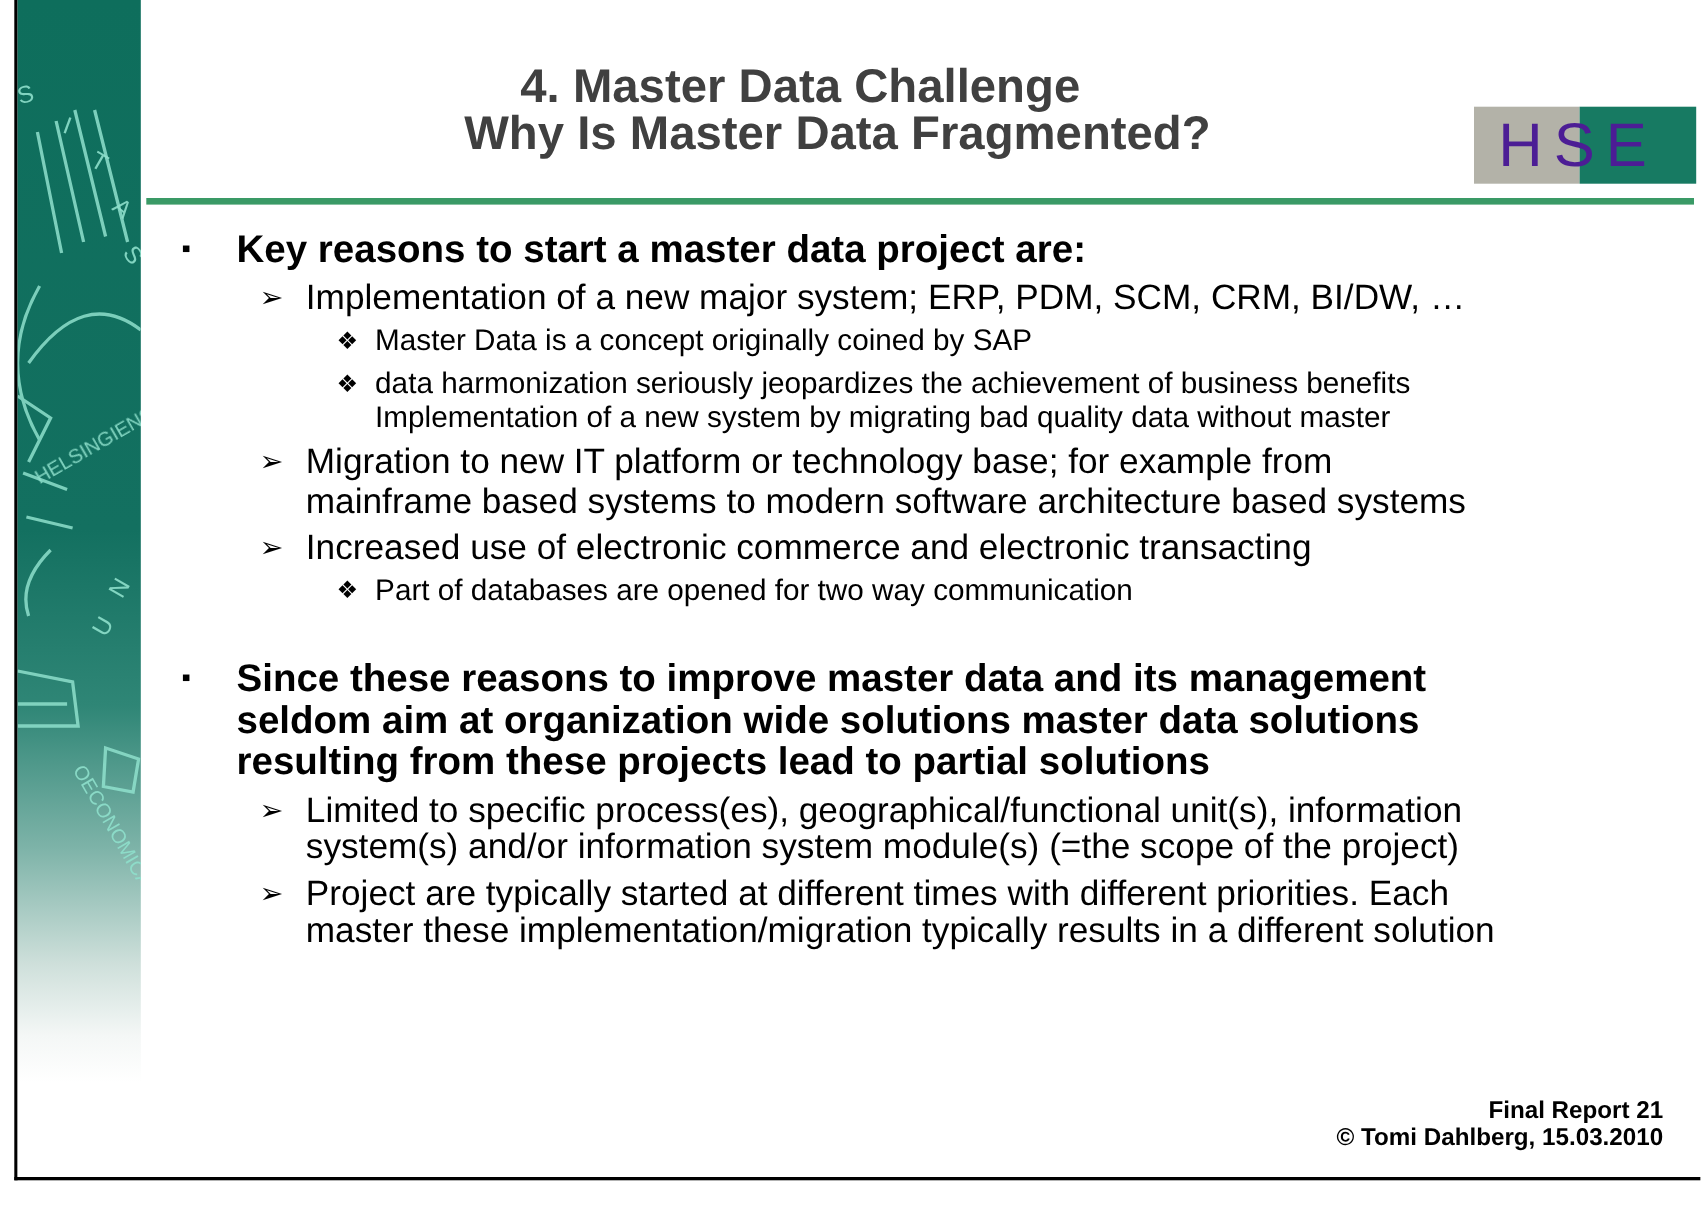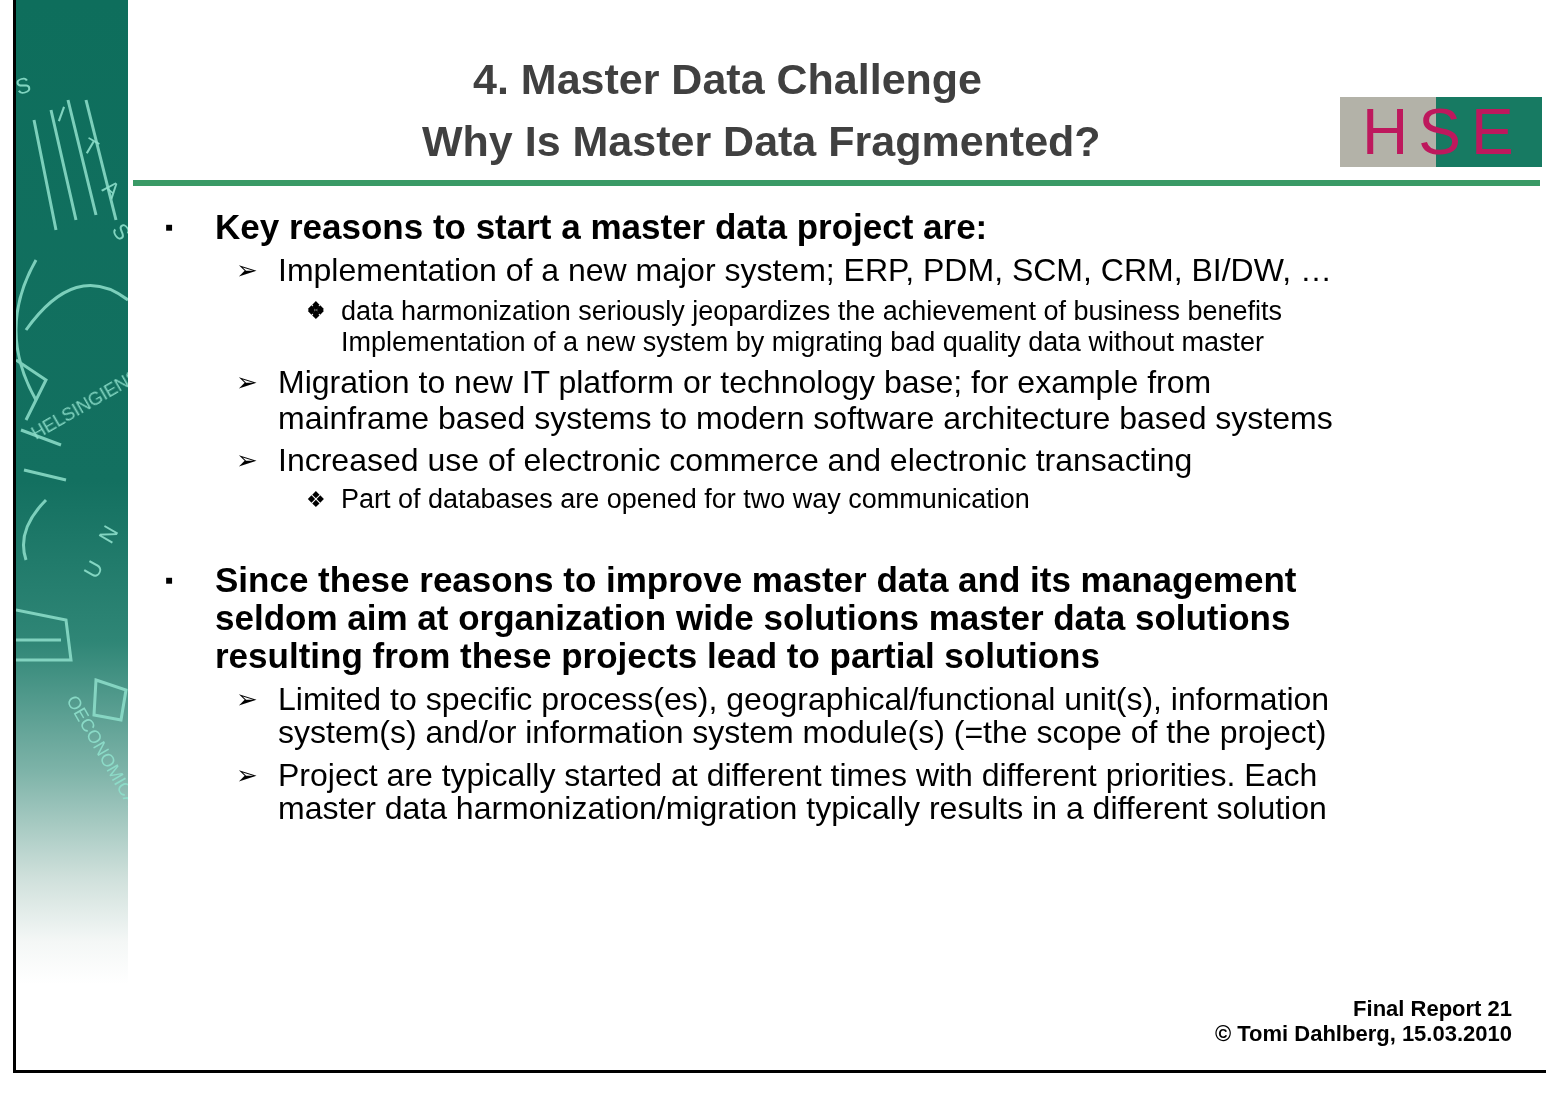--- a/index.html
+++ b/index.html
@@ -4,26 +4,26 @@
 <style>
   html, body { margin:0; padding:0; background:#ffffff; }
   body { width:1546px; height:1114px; position:relative; overflow:hidden; font-family:"Liberation Sans", sans-serif; color:#000; }
   .frame-left { position:absolute; left:13px; top:0; width:3px; height:1073px; background:#000; }
   .frame-bottom { position:absolute; left:13px; top:1070px; width:1533px; height:3px; background:#000; }
   .side-panel { position:absolute; left:16px; top:0; width:112px; height:1070px;
     background:linear-gradient(to bottom, #0e6e5c 0%, #137060 45%, #2f8676 60%, #7db3a8 72%, #cfe0db 82%, #f4f7f6 88%, #ffffff 92%); overflow:hidden; }
   .side-panel svg { position:absolute; left:0; top:0; }
   .title { position:absolute; color:#404040; font-weight:bold; font-size:43px; line-height:1; white-space:nowrap; }
   .title.l1 { left:473px; top:58px; }
-  .title.l2 { left:422px; top:120px; }
+  .title.l2 { left:422px; top:100px; }
   .rule { position:absolute; left:133px; top:180px; width:1407px; height:6px; background:#3a9a66; }
   .logo { position:absolute; left:1340px; top:97px; width:202px; height:70px; display:flex; }
   .logo .gray { width:96px; height:100%; background:#b3b2a8; }
   .logo .green { flex:1; height:100%; background:#177a62; }
-  .logo .text { position:absolute; left:22px; top:5px; font-size:64px; color:#be185d; letter-spacing:10px; line-height:60px; font-weight:normal; }
+  .logo .text { position:absolute; left:22px; top:5px; font-size:56px; color:#4c1d95; letter-spacing:10px; line-height:60px; font-weight:normal; }
   .body { position:absolute; left:160px; top:208px; width:1370px; }
   .l1row { position:relative; padding-left:55px; font-weight:bold; font-size:35px; line-height:38px; }
   .l1row .bul { position:absolute; left:5px; top:0; font-size:24px; }
   .l2row { position:relative; padding-left:118px; font-size:32px; line-height:36px; }
   .l2row .bul { position:absolute; left:76px; top:0; font-size:26px; }
   .l3row { position:relative; padding-left:181px; font-size:27px; line-height:31px; }
   .l3row .bul { position:absolute; left:146px; top:0; font-size:22px; }
   .footer { position:absolute; right:34px; top:996px; text-align:right; font-weight:bold; font-size:22px; line-height:25px; }
 </style>
 </head>
@@ -73,20 +73,21 @@
     <span class="bul">▪</span>
     <span>Key reasons to start a master data project are:</span>
   </div>
 
   <div class="l2row" style="margin-top:6px">
     <span class="bul">➢</span>
     <span>Implementation of a new major system; ERP, PDM, SCM, CRM, BI/DW, …</span>
   </div>
   <div class="l3row" style="margin-top:6px">
     <span class="bul">❖</span>
+    <span>Master Data is a concept originally coined by SAP</span>
   </div>
   <div class="l3row" style="margin-top:8px">
     <span class="bul">❖</span>
     <div>data harmonization seriously jeopardizes the achievement of business benefits</div>
     <div>Implementation of a new system by migrating bad quality data without master</div>
   </div>
 
   <div class="l2row" style="margin-top:6px">
     <span class="bul">➢</span>
     <div>Migration to new IT platform or technology base; for example from</div>
@@ -111,20 +112,20 @@
 
   <div class="l2row" style="margin-top:8px; line-height:33px">
     <span class="bul">➢</span>
     <div>Limited to specific process(es), geographical/functional unit(s), information</div>
     <div>system(s) and/or information system module(s) (=the scope of the project)</div>
   </div>
 
   <div class="l2row" style="margin-top:10px; line-height:33px">
     <span class="bul">➢</span>
     <div>Project are typically started at different times with different priorities. Each</div>
-    <div>master data harmonization/migration typically results in a different solution</div>
+    <div>master these implementation/migration typically results in a different solution</div>
   </div>
 </div>
 
 <div class="footer">
   <div>Final Report  21</div>
   <div>© Tomi Dahlberg, 15.03.2010</div>
 </div>
 
 </body></html>

